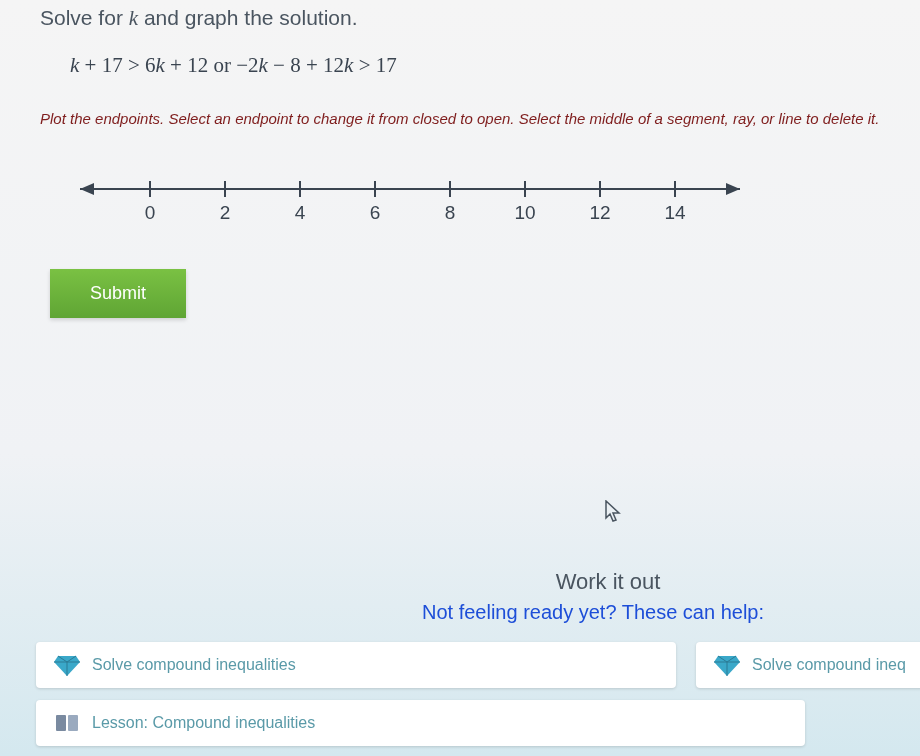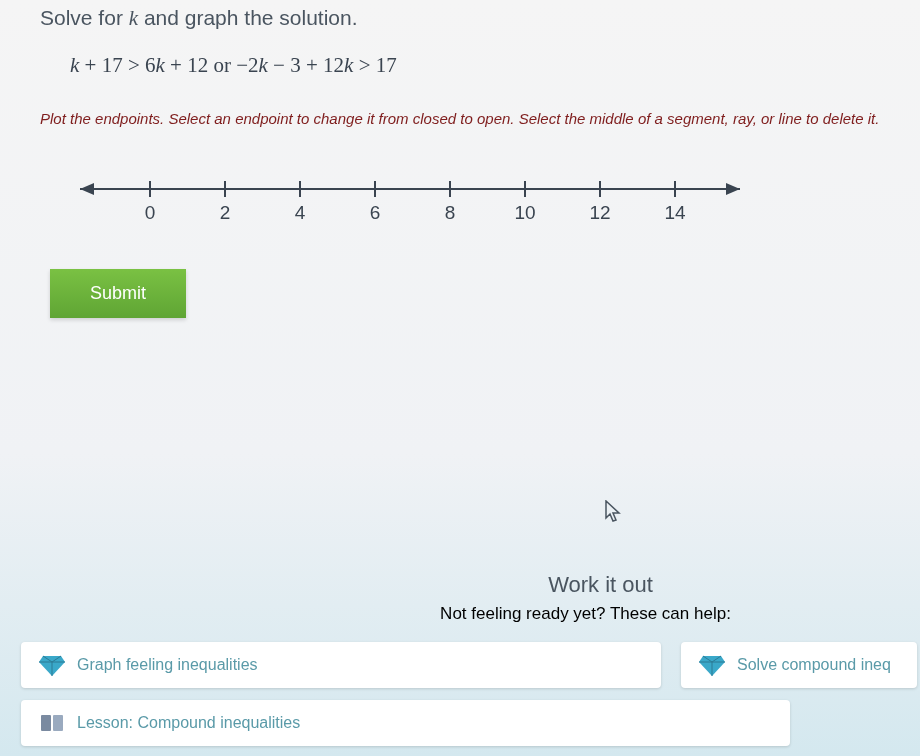--- a/index.html
+++ b/index.html
@@ -66,35 +66,35 @@
     .cursor {
       position: absolute;
       left: 605px;
       top: 500px;
       width: 18px;
       height: 24px;
     }
     .bottom-area {
       position: absolute;
       bottom: 0;
-      left: 1px;
+      left: 16px;
       right: 0;
       padding: 8px 20px 10px 20px;
     }
     .work-it-out {
       text-align: center;
       font-size: 22px;
       color: #4a5560;
       margin-bottom: 6px;
       margin-left: 280px;
     }
     .not-ready {
       text-align: center;
-      font-size: 17px;
-      color: #000000;
+      font-size: 20px;
+      color: #1d4ed8;
       margin-bottom: 18px;
       margin-left: 250px;
     }
     .help-cards {
       display: flex;
       gap: 20px;
       align-items: stretch;
     }
     .help-card {
       background: #fff;
@@ -139,21 +139,21 @@
   </style>
 </head>
 <body>
 
 <div class="content">
   <div class="prompt">
     <span>Solve for </span><span class="var" style="font-style:italic;font-family:Georgia,serif;">k</span><span> and graph the solution.</span>
   </div>
 
   <div class="equation">
-    <span class="var">k</span><span> + 17 &gt; 6</span><span class="var">k</span><span> + 12 or −2</span><span class="var">k</span><span> − 3 + 12</span><span class="var">k</span><span> &gt; 17</span>
+    <span class="var">k</span><span> + 17 &gt; 6</span><span class="var">k</span><span> + 12 or −2</span><span class="var">k</span><span> − 8 + 12</span><span class="var">k</span><span> &gt; 17</span>
   </div>
 
   <div class="instructions">Plot the endpoints. Select an endpoint to change it from closed to open. Select the middle of a segment, ray, or line to delete it.</div>
 
   <div class="number-line-wrap">
     <svg class="number-line-svg" viewBox="0 0 700 80">
       <line x1="20" y1="30" x2="680" y2="30" stroke="#3a4450" stroke-width="2"></line>
       <polygon points="20,30 34,24 34,36" fill="#3a4450"></polygon>
       <polygon points="680,30 666,24 666,36" fill="#3a4450"></polygon>
       <g>
@@ -200,21 +200,21 @@
 
 <div class="bottom-area">
   <div class="work-it-out">Work it out</div>
   <div class="not-ready">Not feeling ready yet? These can help:</div>
   <div class="help-cards">
     <div class="help-card wide">
       <svg class="gem-icon" viewBox="0 0 26 22">
         <path d="M4 2 L22 2 L26 8 L13 22 L0 8 Z" fill="#3aa8c9"></path>
         <path d="M4 2 L13 8 L22 2 M0 8 L26 8 M13 8 L13 22" stroke="#2a7a95" stroke-width="1" fill="none"></path>
       </svg>
-      <span class="help-label">Graph feeling inequalities</span>
+      <span class="help-label">Solve compound inequalities</span>
     </div>
     <div class="help-card narrow">
       <svg class="gem-icon" viewBox="0 0 26 22">
         <path d="M4 2 L22 2 L26 8 L13 22 L0 8 Z" fill="#3aa8c9"></path>
         <path d="M4 2 L13 8 L22 2 M0 8 L26 8 M13 8 L13 22" stroke="#2a7a95" stroke-width="1" fill="none"></path>
       </svg>
       <span class="help-label">Solve compound ineq</span>
     </div>
   </div>
   <div class="row2">

